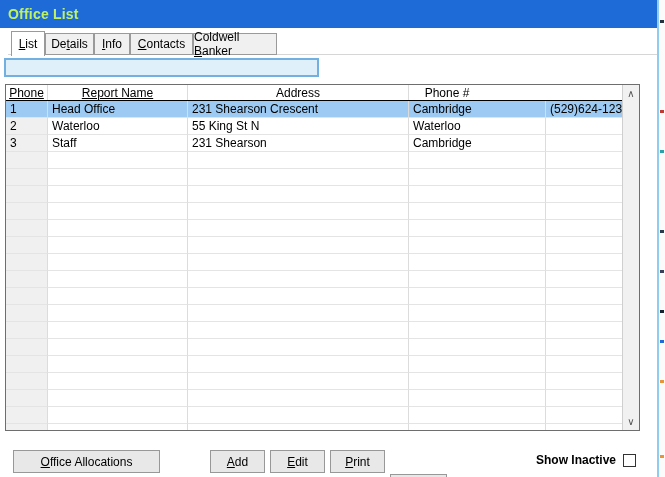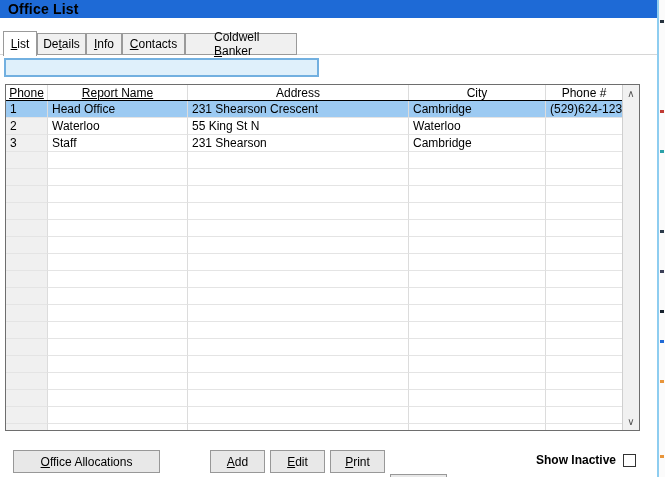--- a/index.html
+++ b/index.html
@@ -9,27 +9,27 @@
     background:#ffffff;
     position:relative;
     overflow:hidden;
     font-size:12px;
     color:#000;
   }
   .window { position:absolute; left:0; top:0; width:657px; height:477px; background:#fff; }
 
   
   .titlebar {
-    position:absolute; left:0; top:0; width:657px; height:18px;
-    background:#1e6ad6; color:#000000; display:flex; align-items:center;
+    position:absolute; left:0; top:0; width:657px; height:28px;
+    background:#1e6ad6; color:#bef264; display:flex; align-items:center;
   }
   .titlebar .title { font-size:14px; font-weight:bold; padding-left:8px; letter-spacing:.2px; }
 
   
-  .tabstrip { position:absolute; left:0; top:31px; width:657px; height:24px; }
+  .tabstrip { position:absolute; left:8px; top:31px; width:657px; height:24px; }
   .tabstrip::after { content:""; position:absolute; left:0; right:0; bottom:0; border-bottom:1px solid #d6d6d6; }
   .tab {
     position:absolute; top:2px; height:22px; background:#f0f0f0;
     border:1px solid #9a9a9a; display:flex; align-items:center; justify-content:center;
     font-size:12px; cursor:default; z-index:1;
   }
   .tab.active {
     top:0; height:25px; background:#fff; border-bottom:none; z-index:3;
   }
   u { text-decoration:underline; }
@@ -120,34 +120,33 @@
       </div>
     <div class="tab" style="left:37px; width:49px;">
         <span><span>De</span><u>t</u><span>ails</span></span>
       </div>
     <div class="tab" style="left:86px; width:36px;">
         <span><span></span><u>I</u><span>nfo</span></span>
       </div>
     <div class="tab" style="left:122px; width:63px;">
         <span><span></span><u>C</u><span>ontacts</span></span>
       </div>
-    <div class="tab" style="left:185px; width:112px;padding-left:28px;">
+    <div class="tab" style="left:185px; width:84px;">
         <span><span>Coldwell </span><u>B</u><span>anker</span></span>
       </div>
   </div>
 
   <input class="search" type="text" value="" style="">
 
   <div class="grid">
     <div class="grid-main">
       <div class="grid-header">
         <div class="hcell c0 u" style="background:none;">Phone</div>
         <div class="hcell c1 u">Report Name</div>
         <div class="hcell c2">Address</div>
-        <div class="hcell c3">City</div>
         <div class="hcell c4">Phone #</div>
       </div>
       <div id="grid-body">
           <div class="grow sel">
             <div class="gcell c0">1</div>
             <div class="gcell c1">Head Office</div>
             <div class="gcell c2">231 Shearson Crescent</div>
             <div class="gcell c3">Cambridge</div>
             <div class="gcell c4">(529)624-1236</div>
           </div>

